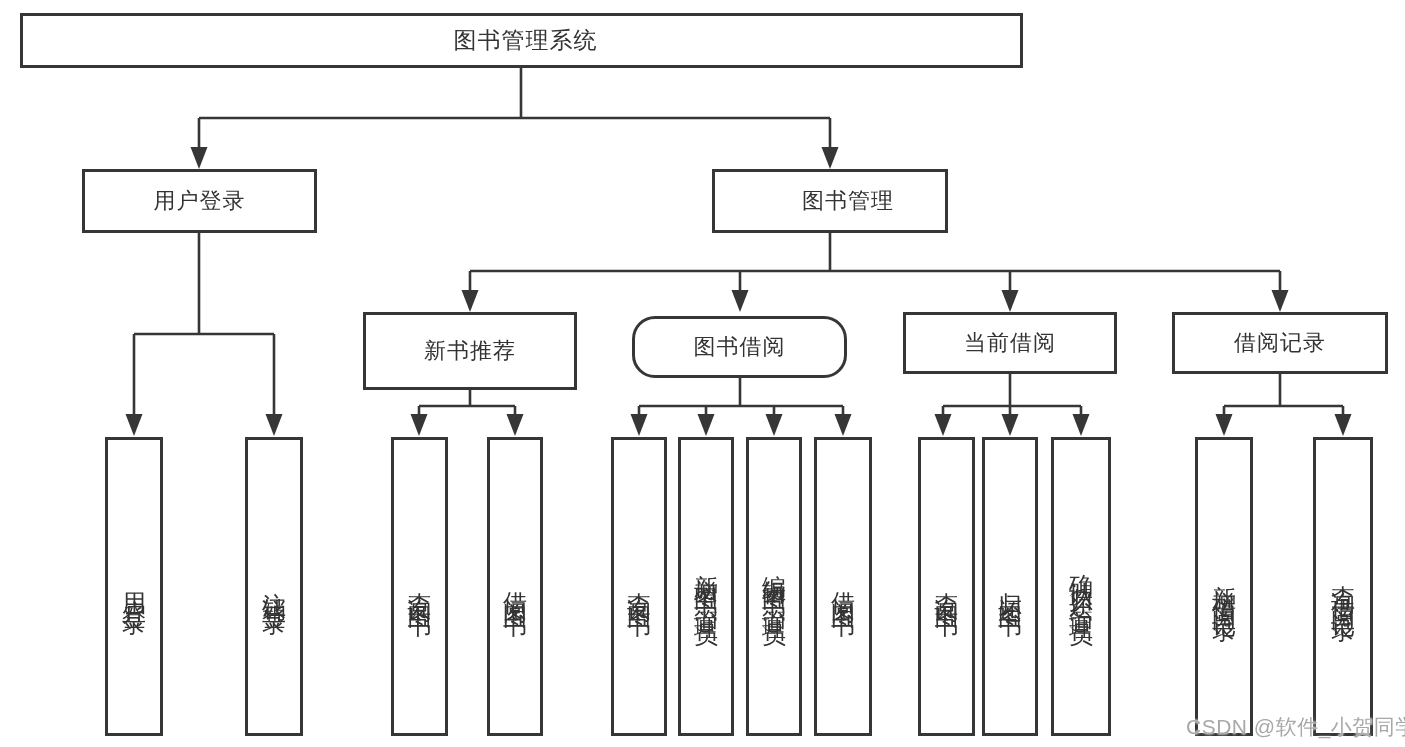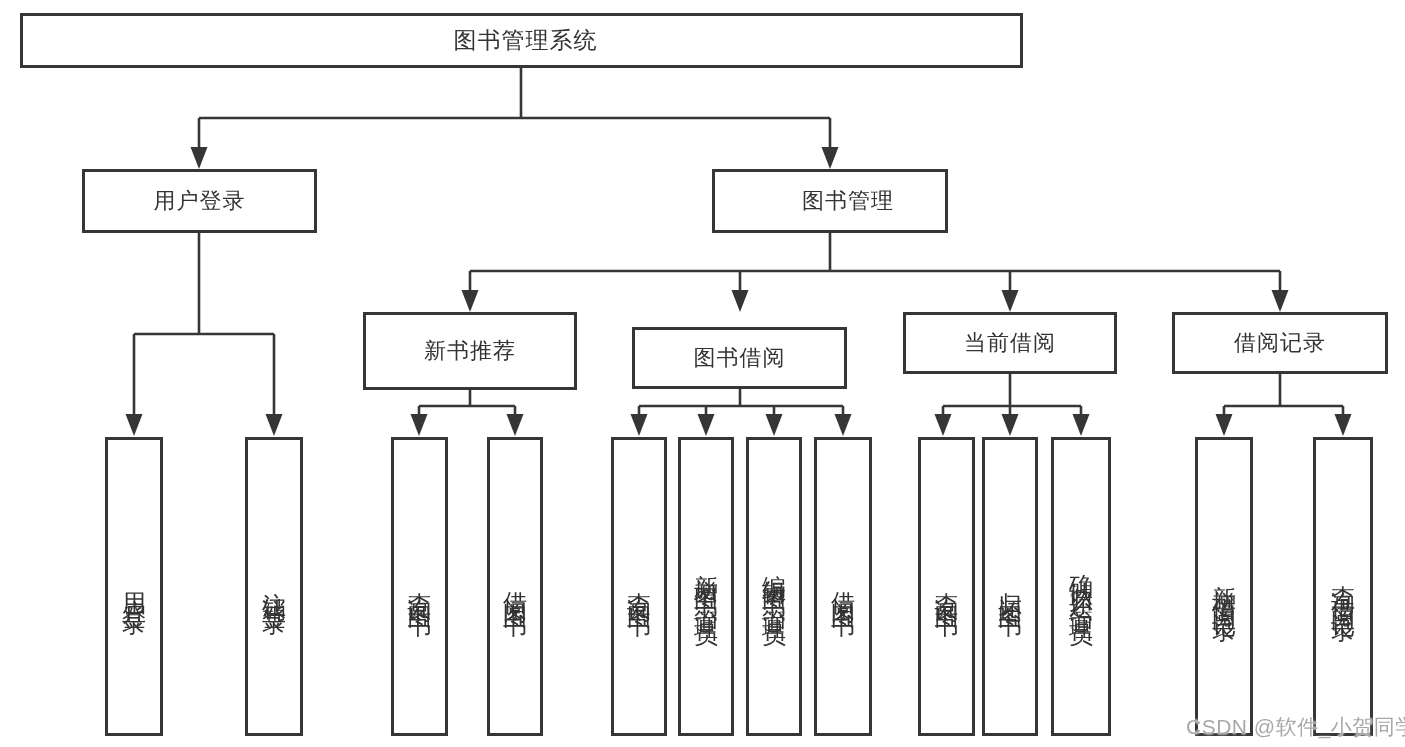--- a/index.html
+++ b/index.html
@@ -100,21 +100,21 @@
   <div class="node" style="left:82px;top:169px;width:235px;height:64px;">
     <span class="hlabel">用户登录</span>
   </div>
   <div class="node" style="left:712px;top:169px;width:236px;height:64px;padding-left:36px;">
     <span class="hlabel">图书管理</span>
   </div>
 
   <div class="node" style="left:363px;top:312px;width:214px;height:78px;">
     <span class="hlabel">新书推荐</span>
   </div>
-  <div class="node" style="left:632px;top:327px;width:215px;height:62px;">
+  <div class="node" style="left:632px;top:316px;width:215px;height:62px;border-radius:23px;">
     <span class="hlabel">图书借阅</span>
   </div>
   <div class="node" style="left:1172px;top:312px;width:216px;height:62px;">
     <span class="hlabel">借阅记录</span>
   </div>
   <div class="node" style="left:903px;top:312px;width:214px;height:62px;">
     <span class="hlabel">当前借阅</span>
   </div>
 
   <div class="node" style="left:105px;top:437px;width:58px;height:299px;">

